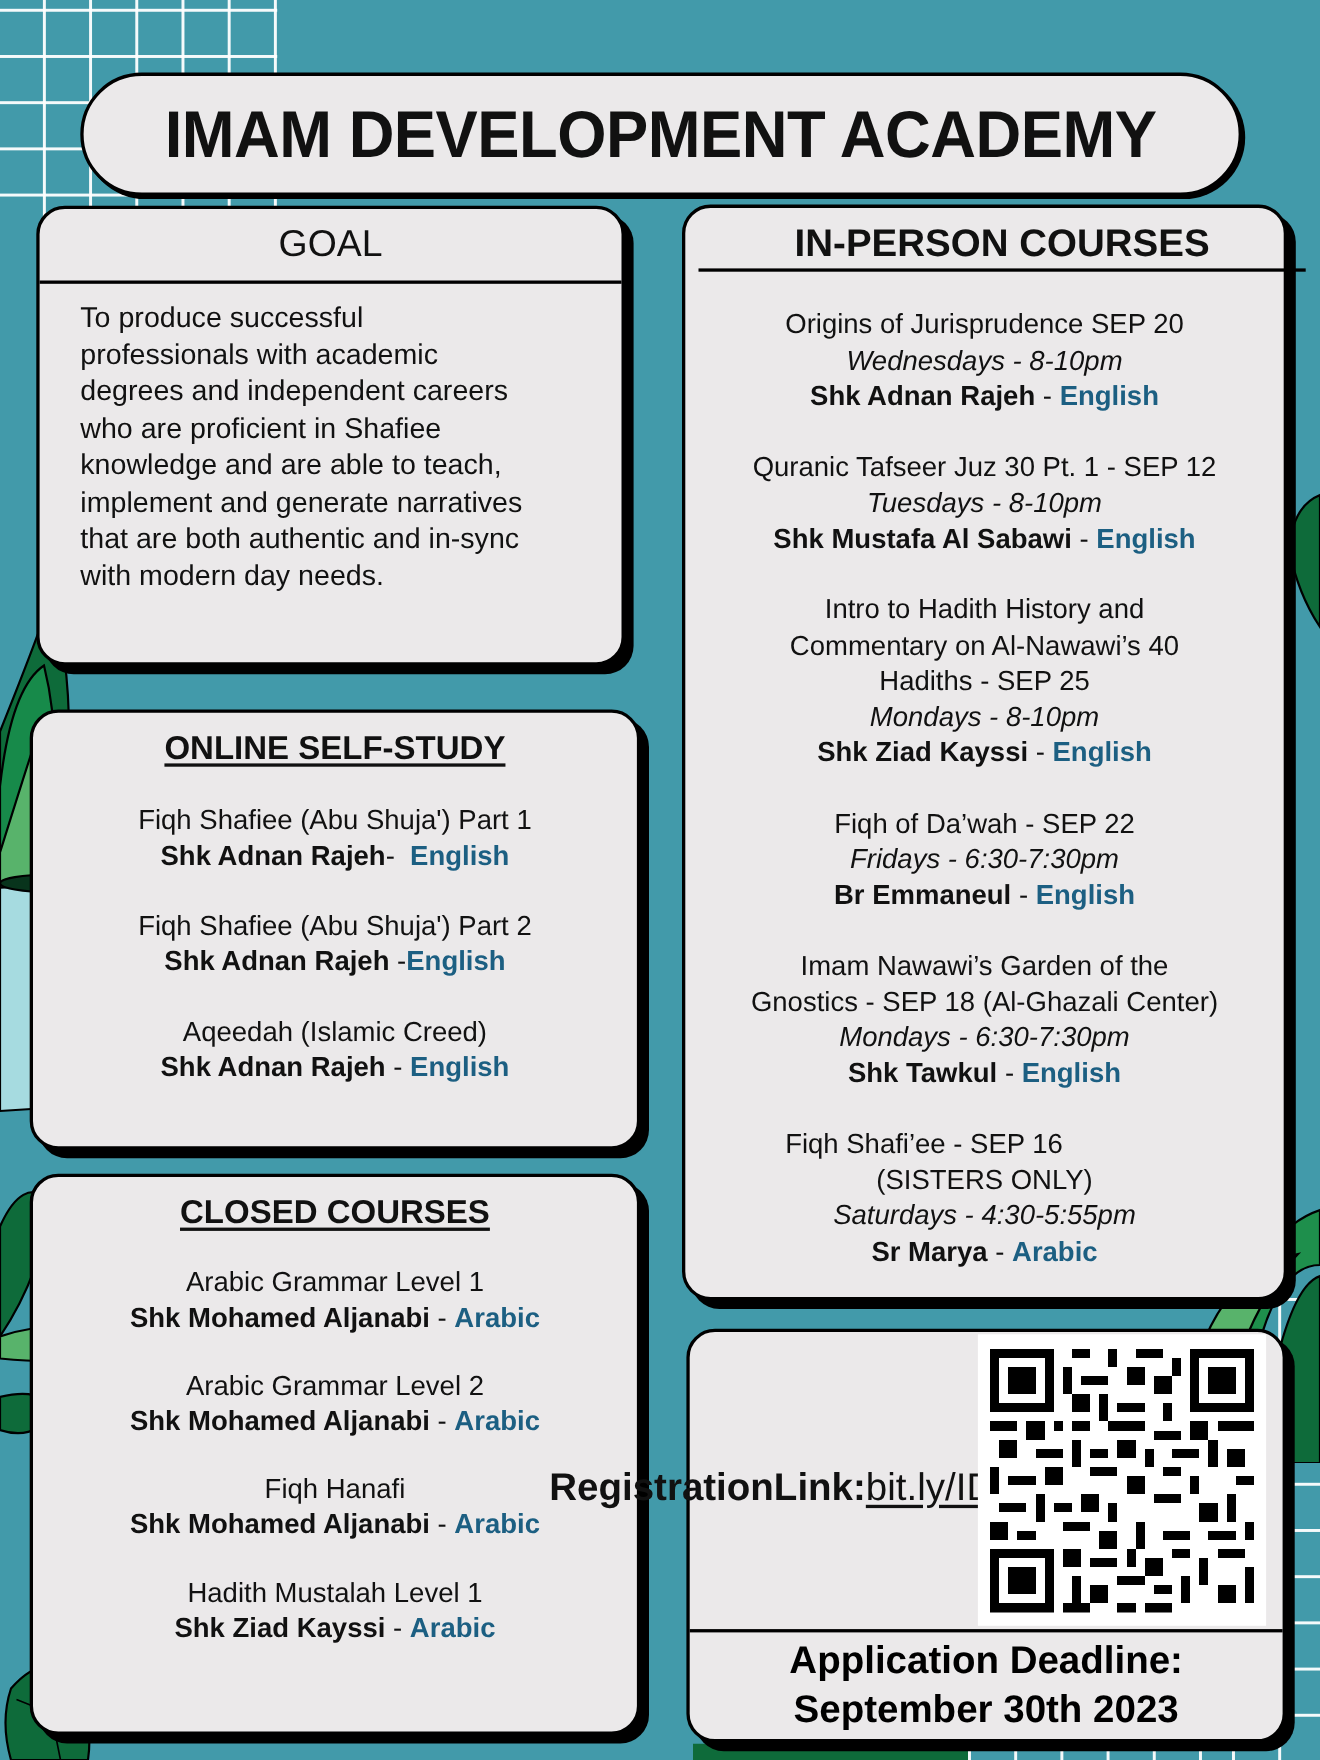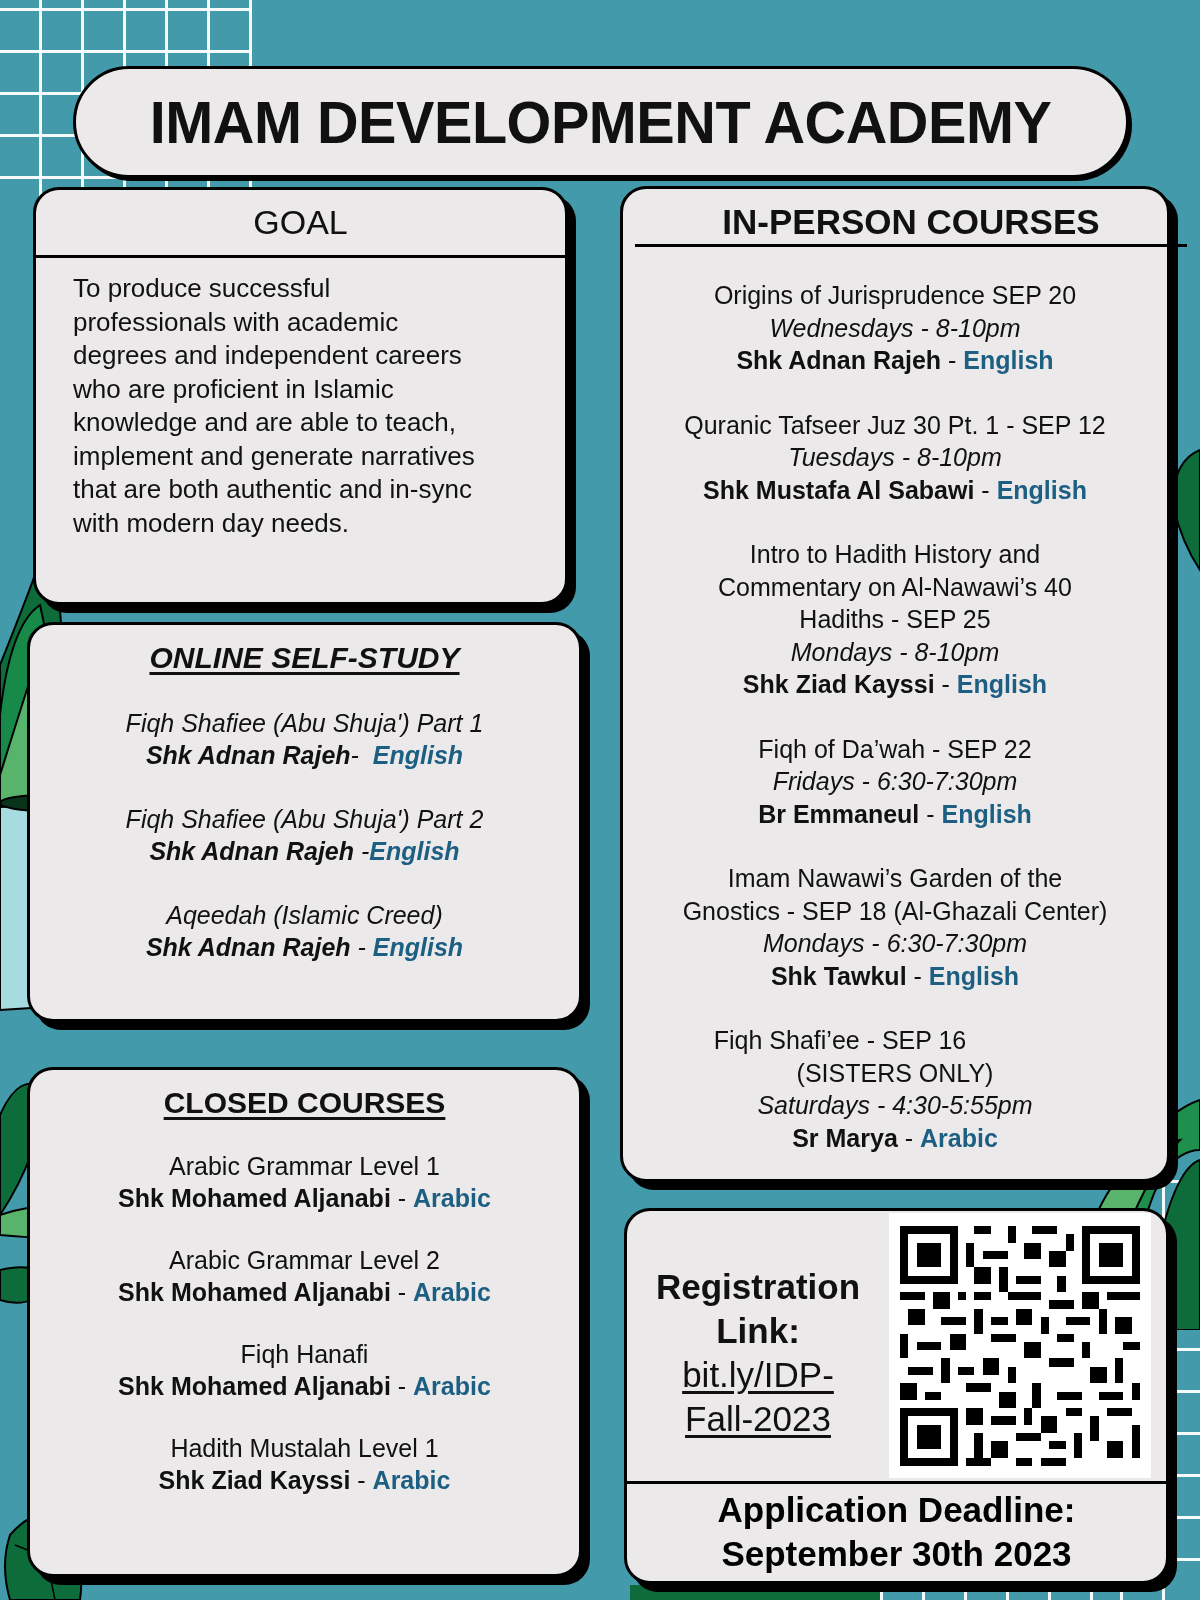--- a/index.html
+++ b/index.html
@@ -52,21 +52,21 @@
   .goal { left: 33px; top: 187px; width: 535px; height: 418px; }
   .goal .head {
     height: 68px; border-bottom: 3px solid #000;
     display: flex; align-items: center; justify-content: center;
     font-size: 34px; font-weight: 400;
   }
   .goal .body {
     padding: 14px 20px 0 37px;
     font-size: 26px; line-height: 33.5px;
   }
-  .online { left: 27px; top: 622px; width: 555px; height: 400px; font-style: italic; }
+  .online { left: 27px; top: 645px; width: 555px; height: 400px; }
   .closed { left: 27px; top: 1067px; width: 555px; height: 510px; }
   .inperson { left: 620px; top: 186px; width: 550px; height: 996px; }
   .reg { left: 624px; top: 1208px; width: 545px; height: 376px; }
   .sec-head {
     text-align: center; font-weight: 700; font-size: 30px;
     text-decoration: underline; text-underline-offset: 4px;
   }
   .course { text-align: center; font-size: 25px; line-height: 32px; }
   .course .tname { font-weight: 700; }
   .course .lang { font-weight: 700; color: #1c5f82; }
@@ -80,21 +80,21 @@
     margin: 8px -3px 0 0; padding-left: 0;
     text-align: center; font-size: 35px; font-weight: 700;
     height: 50px; line-height: 50px;
     border-bottom: 3px solid #000;
     margin-left: 12px; margin-right: -20px;
   }
   .inperson .course { font-size: 25px; line-height: 32.5px; margin-top: 32px; }
   .inperson .course:first-of-type { margin-top: 22px; }
   .reg .top { display: flex; height: 273px; border-bottom: 3px solid #000; }
   .reg .left {
-    width: 262px; display: flex; flex-direction: column; align-items: center; justify-content: center;
+    width: 262px; display: flex; flex-direction: row; align-items: center; justify-content: center;
     padding-top: 14px;
   }
   .reg .reg-label { font-weight: 700; font-size: 35px; line-height: 44px; text-align: center; }
   .reg .reg-link { font-size: 35px; line-height: 44px; text-align: center; text-decoration: underline; text-underline-offset: 4px; color: #111; }
   .qr-wrap {
     margin-top: 2px; width: 262px; height: 265px; background: #fff;
     display: flex; align-items: center; justify-content: center;
   }
   .reg .deadline {
     text-align: center; color: #000000; font-weight: 700; font-size: 35px; line-height: 44px; padding-top: 4px;
@@ -145,21 +145,21 @@
 <div class="panel title-pill">
   <h1>IMAM DEVELOPMENT ACADEMY</h1>
 </div>
 
 <div class="panel goal">
   <div class="head">GOAL</div>
   <div class="body">
     <div>To produce successful</div>
     <div>professionals with academic</div>
     <div>degrees and independent careers</div>
-    <div>who are proficient in Islamic</div>
+    <div>who are proficient in Shafiee</div>
     <div>knowledge and are able to teach,</div>
     <div>implement and generate narratives</div>
     <div>that are both authentic and in-sync</div>
     <div>with modern day needs.</div>
   </div>
 </div>
 
 <div class="panel online">
   <div class="sec-head">ONLINE SELF-STUDY</div>
   <div class="course">

